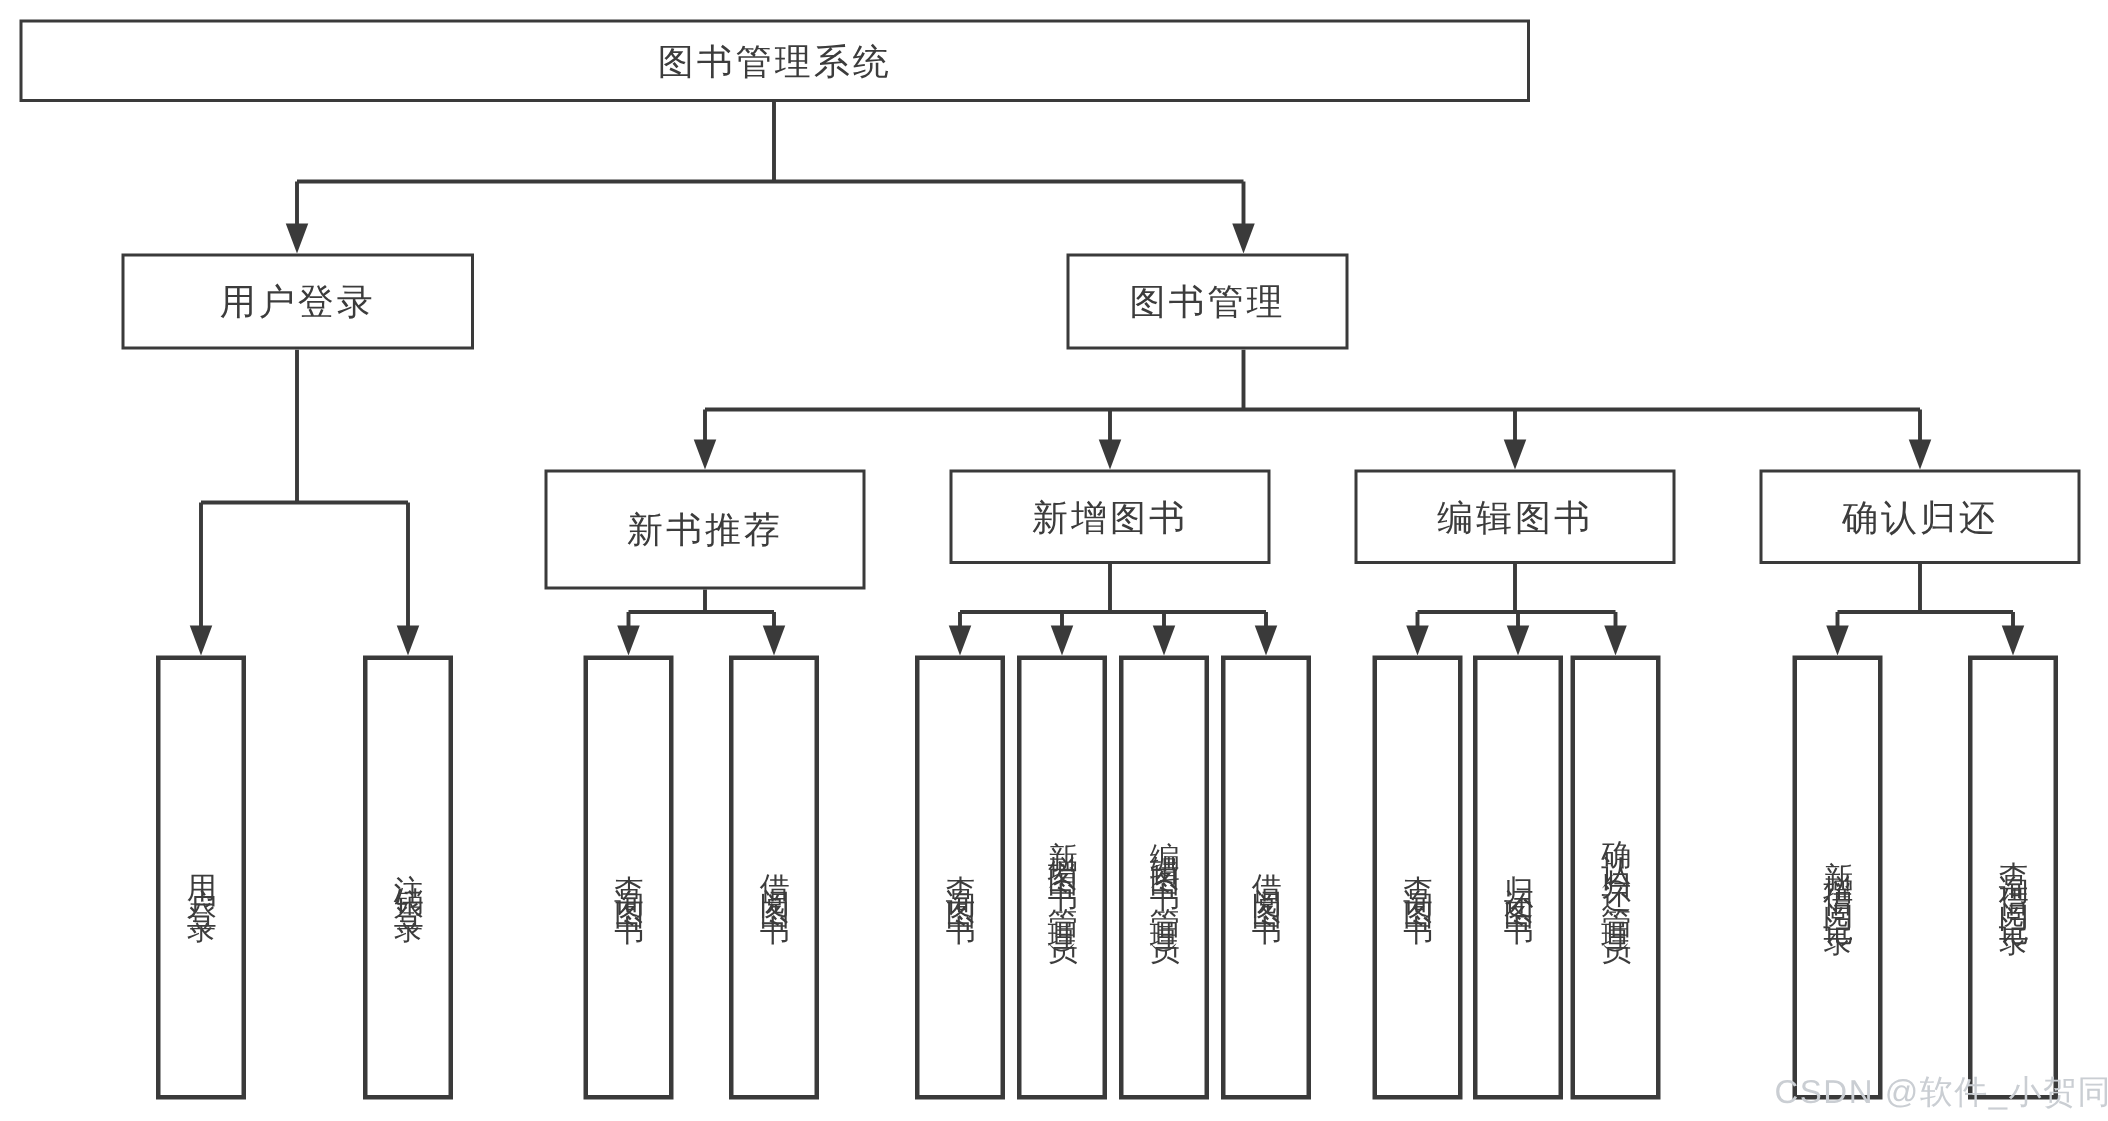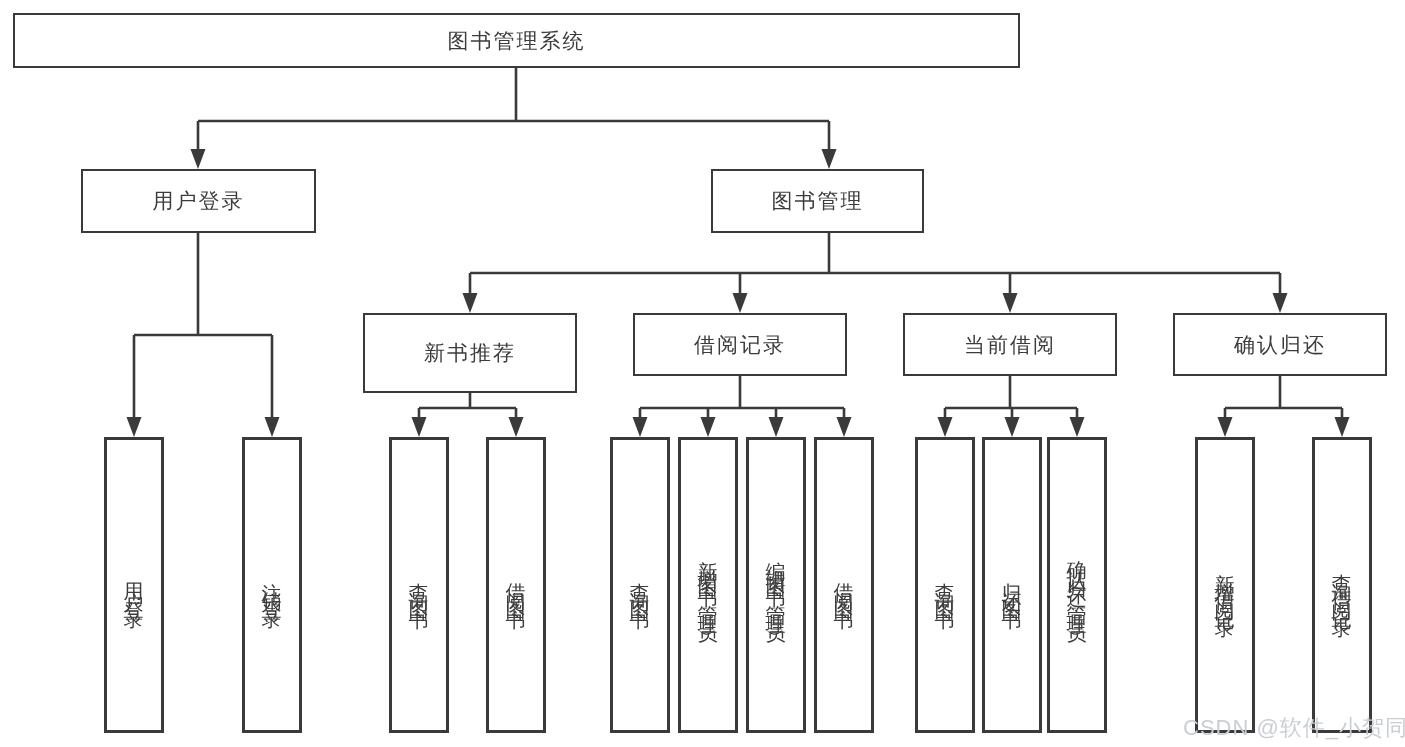--- a/index.html
+++ b/index.html
@@ -27,21 +27,21 @@
   }
   .box{
     position:absolute;
     box-sizing:border-box;
     background:#fff;
     border:2.5px solid var(--line);
     display:flex;align-items:center;justify-content:center;
     color:var(--text);
   }
   .box-h{
-    font-size:21px;
+    font-size:24px;
     letter-spacing:2px;
     white-space:nowrap;
   }
   .box-v{
     border-width:3px;
   }
   .box-v .lbl{
     writing-mode:vertical-rl;
     text-orientation:mixed;
     font-size:20px;
@@ -97,32 +97,32 @@
       </g>
   </svg>
 
   <div class="box box-h" style="left:13px;top:13px;width:1007px;height:55px">
     <span class="lbl">图书管理系统</span>
   </div>
 
   <div class="box box-h" style="left:81px;top:169px;width:235px;height:64px">
     <span class="lbl">用户登录</span>
   </div>
-  <div class="box box-h" style="left:711px;top:169px;width:213px;height:64px">
+  <div class="box box-h" style="left:711px;top:169px;width:188px;height:64px">
     <span class="lbl">图书管理</span>
   </div>
 
   <div class="box box-h" style="left:363px;top:313px;width:214px;height:80px">
     <span class="lbl">新书推荐</span>
   </div>
   <div class="box box-h" style="left:633px;top:313px;width:214px;height:63px">
-    <span class="lbl">借阅记录</span>
+    <span class="lbl">新增图书</span>
   </div>
   <div class="box box-h" style="left:903px;top:313px;width:214px;height:63px">
-    <span class="lbl">当前借阅</span>
+    <span class="lbl">编辑图书</span>
   </div>
   <div class="box box-h" style="left:1173px;top:313px;width:214px;height:63px">
     <span class="lbl">确认归还</span>
   </div>
 
   <div class="box box-v" style="left:104px;top:437px;width:60px;height:296px">
     <span class="lbl">用户登录</span>
   </div>
   <div class="box box-v" style="left:242px;top:437px;width:60px;height:296px">
     <span class="lbl">注销登录</span>

